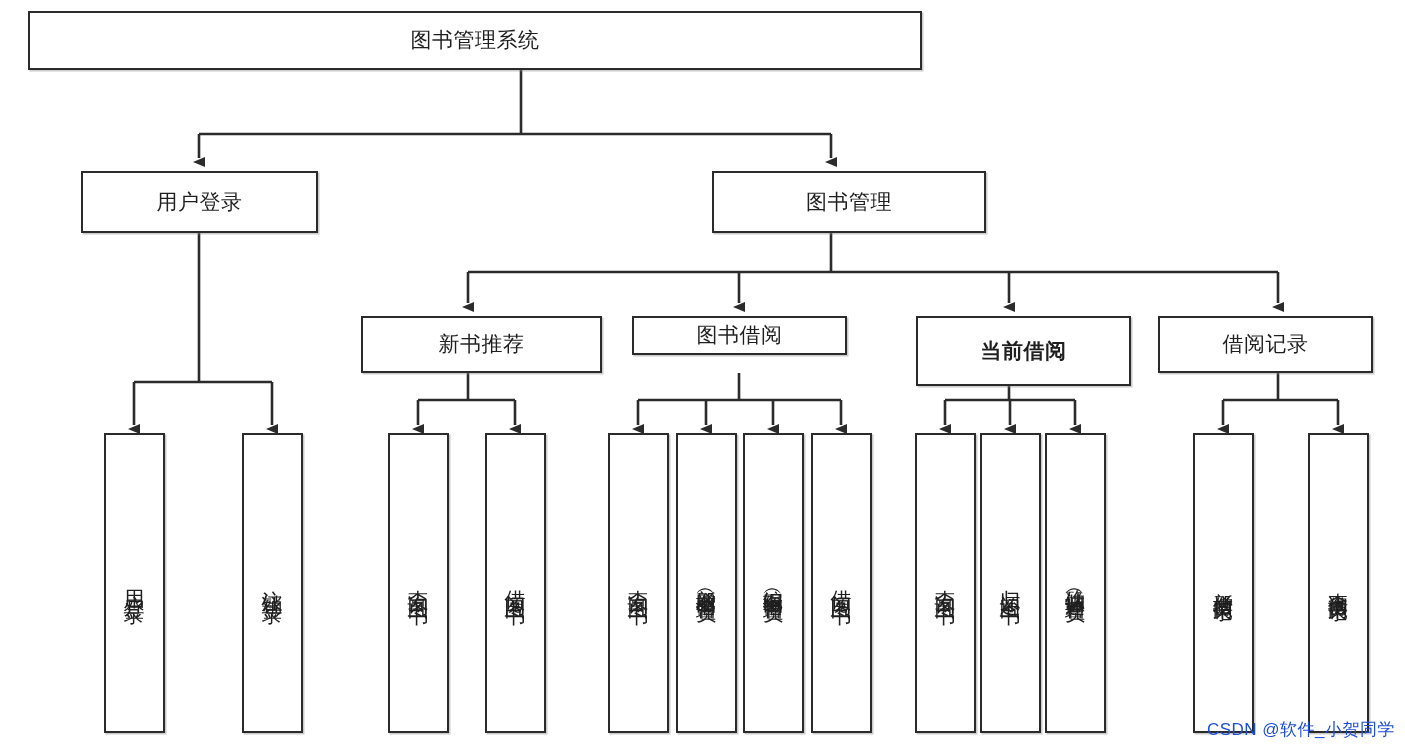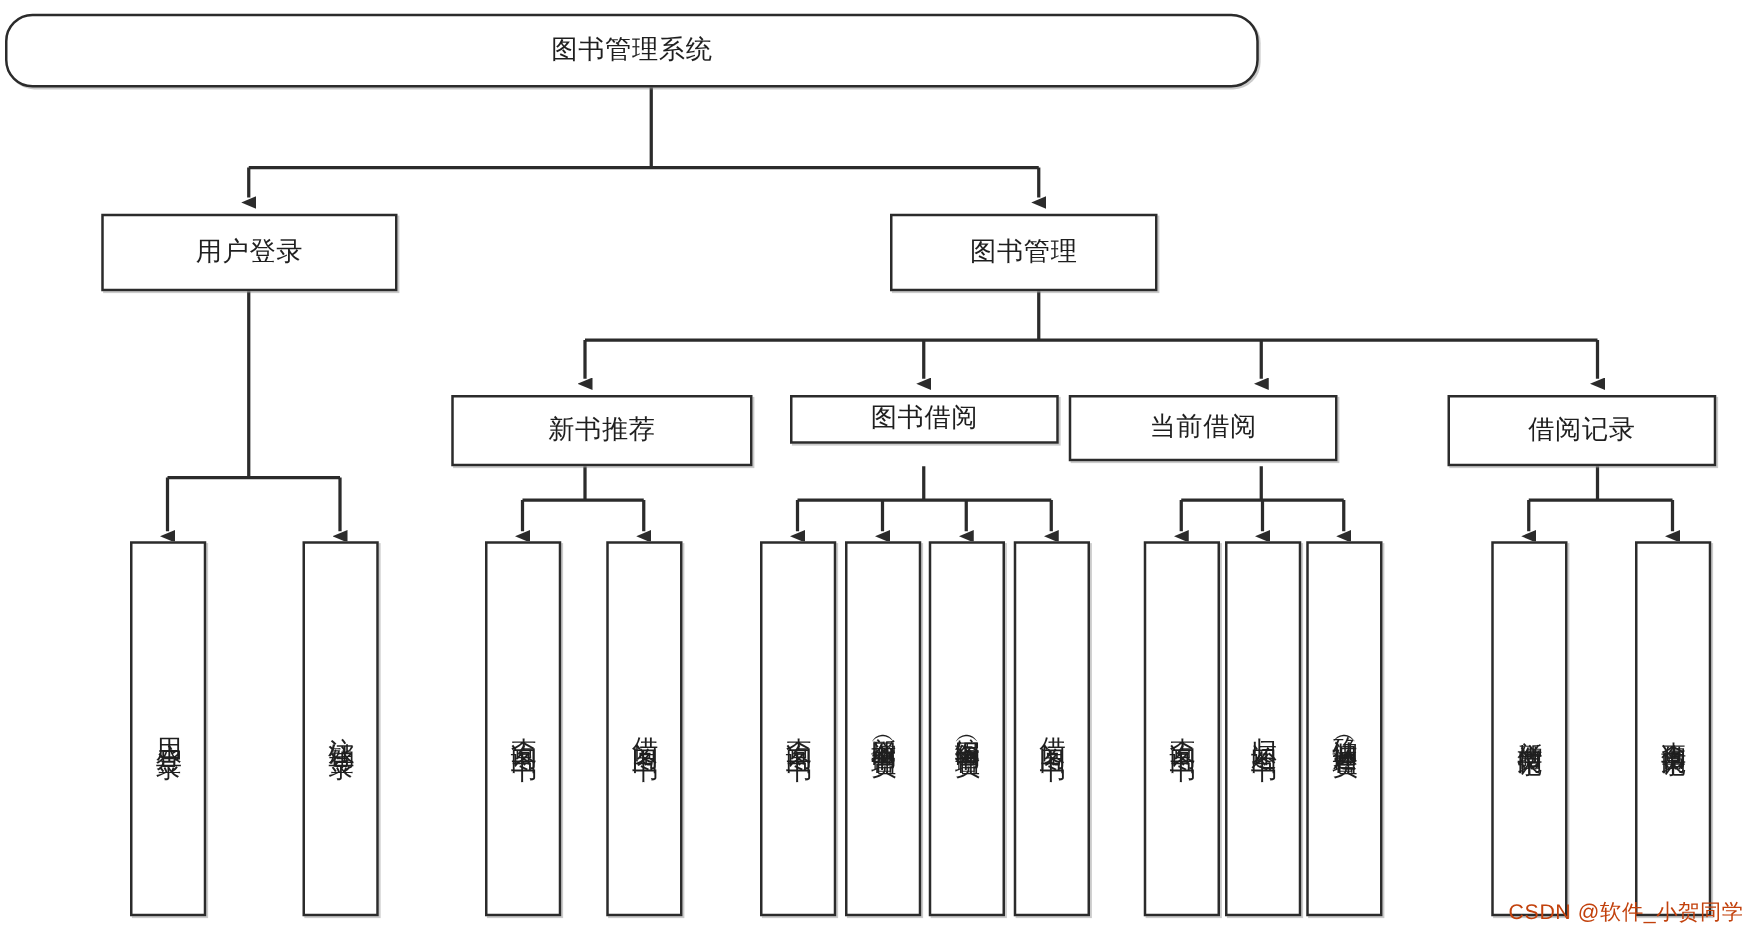--- a/index.html
+++ b/index.html
@@ -57,21 +57,21 @@
   }
   .node.vert.tight > .label {
     letter-spacing: 2px;
     font-size: 20px;
   }
   #watermark {
     position: absolute;
     right: 10px;
     bottom: 6px;
     font-size: 17px;
-    color: #c2410c;
+    color: #1d4ed8;
     letter-spacing: 0.5px;
     white-space: nowrap;
   }
 </style>
 </head>
 <body>
 
 <div id="canvas">
 
   <svg id="wires" viewBox="0 0 1405 747">
@@ -117,38 +117,38 @@
       <path d="M1010,400 L1010,425" marker-end="url(#arrow)"></path>
       <path d="M1075,400 L1075,425" marker-end="url(#arrow)"></path>
 
       <path d="M1278,373 L1278,400"></path>
       <path d="M1223,400 L1338,400"></path>
       <path d="M1223,400 L1223,425" marker-end="url(#arrow)"></path>
       <path d="M1338,400 L1338,425" marker-end="url(#arrow)"></path>
     </g>
   </svg>
 
-  <div class="node horiz" style="left:4px; top:11px; width:1003px; height:59px;border-radius:22px;">
+  <div class="node horiz" style="left:28px; top:11px; width:894px; height:59px;">
     <span class="label">图书管理系统</span>
   </div>
 
   <div class="node horiz" style="left:81px; top:171px; width:237px; height:62px;">
     <span class="label">用户登录</span>
   </div>
-  <div class="node horiz" style="left:712px; top:171px; width:214px; height:62px;">
+  <div class="node horiz" style="left:712px; top:171px; width:274px; height:62px;">
     <span class="label">图书管理</span>
   </div>
 
   <div class="node horiz" style="left:361px; top:316px; width:241px; height:57px;">
     <span class="label">新书推荐</span>
   </div>
   <div class="node horiz" style="left:632px; top:316px; width:215px; height:39px;">
     <span class="label">图书借阅</span>
   </div>
-  <div class="node horiz" style="left:855px; top:316px; width:215px; height:53px;">
+  <div class="node horiz" style="left:916px; top:316px; width:215px; height:70px;font-weight:bold;">
     <span class="label">当前借阅</span>
   </div>
   <div class="node horiz" style="left:1158px; top:316px; width:215px; height:57px;">
     <span class="label">借阅记录</span>
   </div>
 
   <div class="node vert" style="left:104px; top:433px; width:61px; height:300px;">
     <span class="label">用户登录</span>
   </div>
   <div class="node vert" style="left:242px; top:433px; width:61px; height:300px;">

